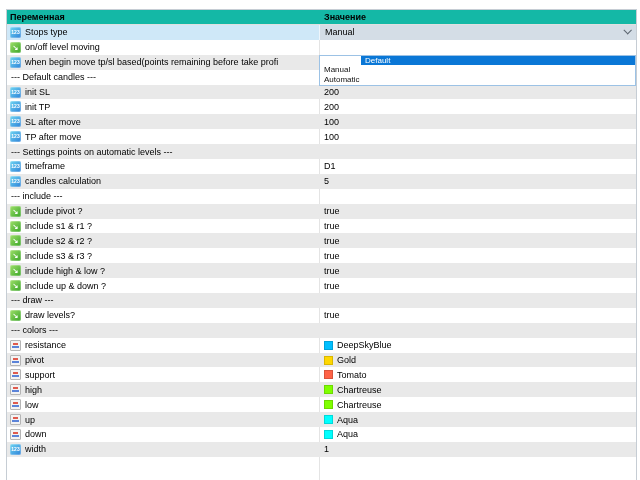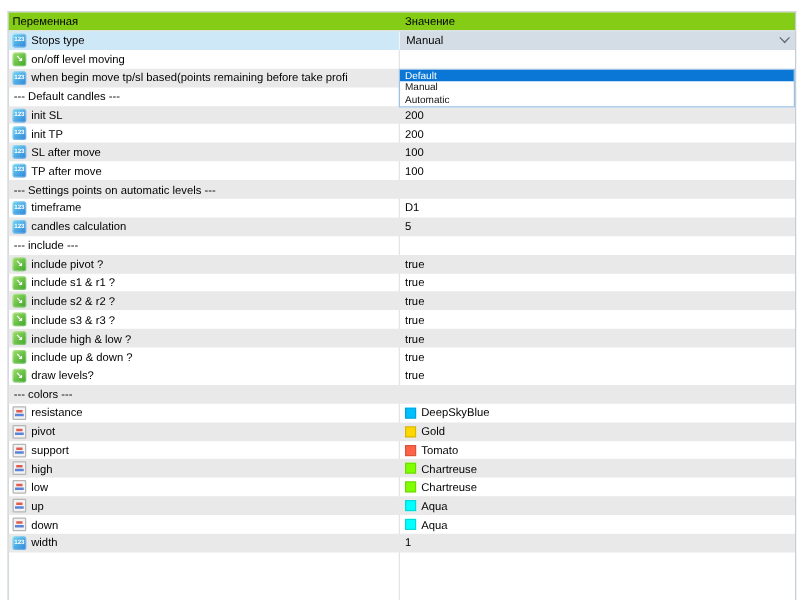--- a/index.html
+++ b/index.html
@@ -7,22 +7,22 @@
     width:640px;height:480px;background:#ffffff;position:relative;overflow:hidden;
     font-family:"Liberation Sans",sans-serif;color:#000;
     -webkit-font-smoothing:antialiased;
   }
   .table{
     position:absolute;left:6px;top:9px;width:631px;height:471px;
     box-sizing:border-box;background:#fff;
     border-top:1px solid #c6cdd4;border-left:1px solid #c6cdd4;border-right:1px solid #c6cdd4;
   }
   .header{
-    display:flex;height:14px;line-height:14px;background:#84cc16;
-    border-bottom:1px solid #e0e0e0;font-size:9px;
+    display:flex;height:14px;line-height:14px;background:#14b8a6;
+    border-bottom:1px solid #e0e0e0;font-size:9px;font-weight:bold;
   }
   .hcell{box-sizing:border-box;}
   .hcell.var{width:312px;padding-left:3px;}
   .hcell.val{flex:1;padding-left:5px;}
   .divider{
     position:absolute;left:312px;top:15px;bottom:0;width:1px;background:#e4e4e4;z-index:1;
   }
   #rows{position:relative;z-index:2;}
   .row{
     display:flex;height:14.9px;align-items:center;font-size:9px;background:transparent;
@@ -54,21 +54,21 @@
   .chev{
     width:5px;height:5px;border-right:1px solid #5c6670;border-bottom:1px solid #5c6670;
     transform:rotate(45deg) translateY(-1px);flex:none;margin-top:-2px;
   }
   
   .dropdown{
     position:absolute;left:312px;right:0;top:44.7px;z-index:10;
     background:#fff;border:1px solid #9cc2e5;box-sizing:border-box;
   }
   .dd-item{height:9.7px;line-height:9.7px;font-size:8px;padding-left:4px;color:#111;}
-  .dd-item.dd-sel{background:#0a77d6;color:#fff;}
+  .dd-item.dd-sel{background:#0a77d6;color:#fff;margin-left:41px;}
 </style>
 </head>
 <body>
 
 <div class="table">
   <div class="header">
     <div class="hcell var">Переменная</div>
     <div class="hcell val">Значение</div>
   </div>
   <div class="divider"></div>
@@ -218,20 +218,26 @@
       </div>
       <div class="row">
         <div class="cell label-cell">
           <span class="icon bool">↘</span>
           <span>include up &amp; down ?</span>
         </div>
         <div class="cell value-cell">
           <span>true</span>
         </div>
       </div>
+      <div class="row stripe">
+        <div class="cell label-cell">
+          <span class="section-label">--- draw ---</span>
+        </div>
+        <div class="cell value-cell"></div>
+      </div>
       <div class="row">
         <div class="cell label-cell">
           <span class="icon bool">↘</span>
           <span>draw levels?</span>
         </div>
         <div class="cell value-cell">
           <span>true</span>
         </div>
       </div>
       <div class="row stripe">

